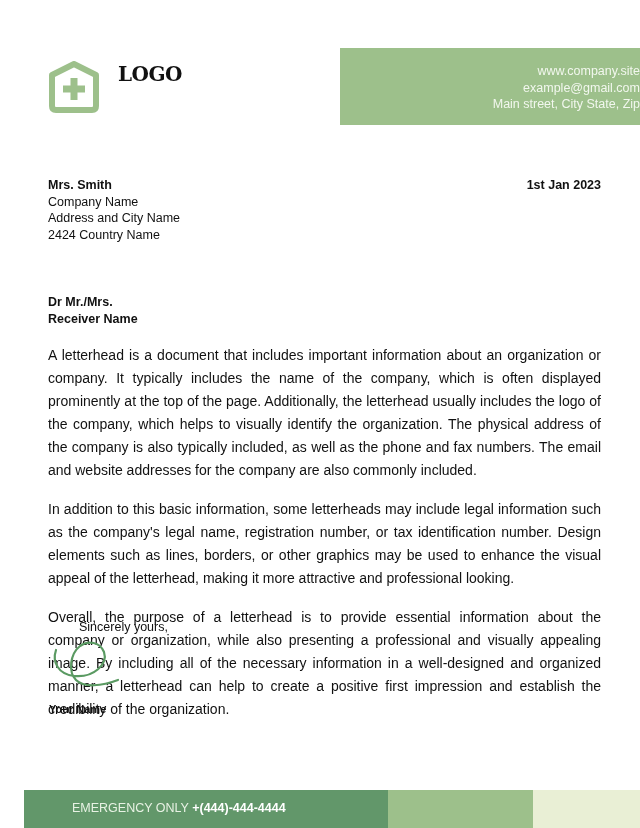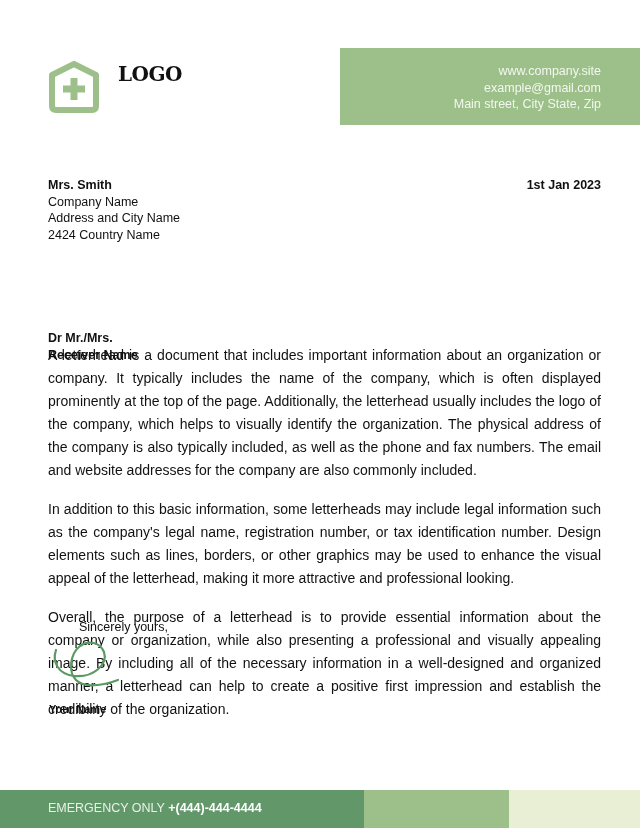--- a/index.html
+++ b/index.html
@@ -2,45 +2,45 @@
 <html><head>
 <meta charset="utf-8">
 <style>
   * { margin: 0; padding: 0; box-sizing: border-box; }
   html, body { width: 640px; height: 828px; background: #ffffff; overflow: hidden; }
   body { position: relative; font-family: "Liberation Sans", sans-serif; color: #111; }
 
   .header-band {
     position: absolute; left: 340px; top: 48px; width: 300px; height: 77px;
     background: #9dc08b;
-    color: #f2f7ee; text-align: right; padding-right: 39px; padding-top: 15px;
+    color: #f2f7ee; text-align: right; padding-top: 15px;
     font-size: 12.5px; line-height: 16.5px;
   }
   .logo-icon { position: absolute; left: 48px; top: 61px; width: 52px; height: 52px; }
   .logo-text {
     position: absolute; left: 118px; top: 60px;
     font-family: "DejaVu Serif", serif; font-weight: bold; font-size: 20px; line-height: 28px;
     color: #111; letter-spacing: -0.5px;
   }
 
   .to-block { position: absolute; left: 48px; top: 177px; font-size: 12.5px; line-height: 16.7px; }
   .to-block .bold { font-weight: bold; }
   .date { position: absolute; right: 39px; top: 177px; font-size: 12.5px; font-weight: bold; line-height: 16.7px; margin-left: 8px; }
 
-  .salutation { position: absolute; left: 48px; top: 294px; font-size: 12.5px; font-weight: bold; line-height: 17px; margin-top: 36px; }
+  .salutation { position: absolute; left: 48px; top: 294px; font-size: 12.5px; font-weight: bold; line-height: 17px; }
 
   .body-text { position: absolute; left: 48px; top: 344px; width: 553px; font-size: 14px; line-height: 23px; text-align: justify; }
   .body-text p { margin-bottom: 16.2px; }
 
   .closing { position: absolute; left: 49px; top: 619px; font-size: 12.5px; line-height: 16px; margin-left: 30px; }
   .signature { position: absolute; left: 50px; top: 638px; width: 75px; height: 55px; }
   .signer { position: absolute; left: 49px; top: 701px; font-size: 11px; font-weight: bold; line-height: 16px; }
 
   .footer { position: absolute; left: 0; top: 790px; width: 640px; height: 38px; display: flex; }
-  .footer .seg1 { width: 364px; background: #62976a; color: #e8f2e4; font-size: 12.5px; padding-left: 48px; line-height: 36px; }
+  .footer .seg1 { width: 364px; background: #62976a; color: #e8f2e4; font-size: 12.5px; padding-left: 48px; line-height: 36px; margin-left: 24px; }
   .footer .seg1 b { color: #ffffff; }
   .footer .seg2 { width: 145px; background: #9dc08b; }
   .footer .seg3 { flex: 1; background: #e9efd5; }
 </style>
 </head>
 <body>
 
 <div class="header-band">
   <div>www.company.site</div>
   <div>example@gmail.com</div>

